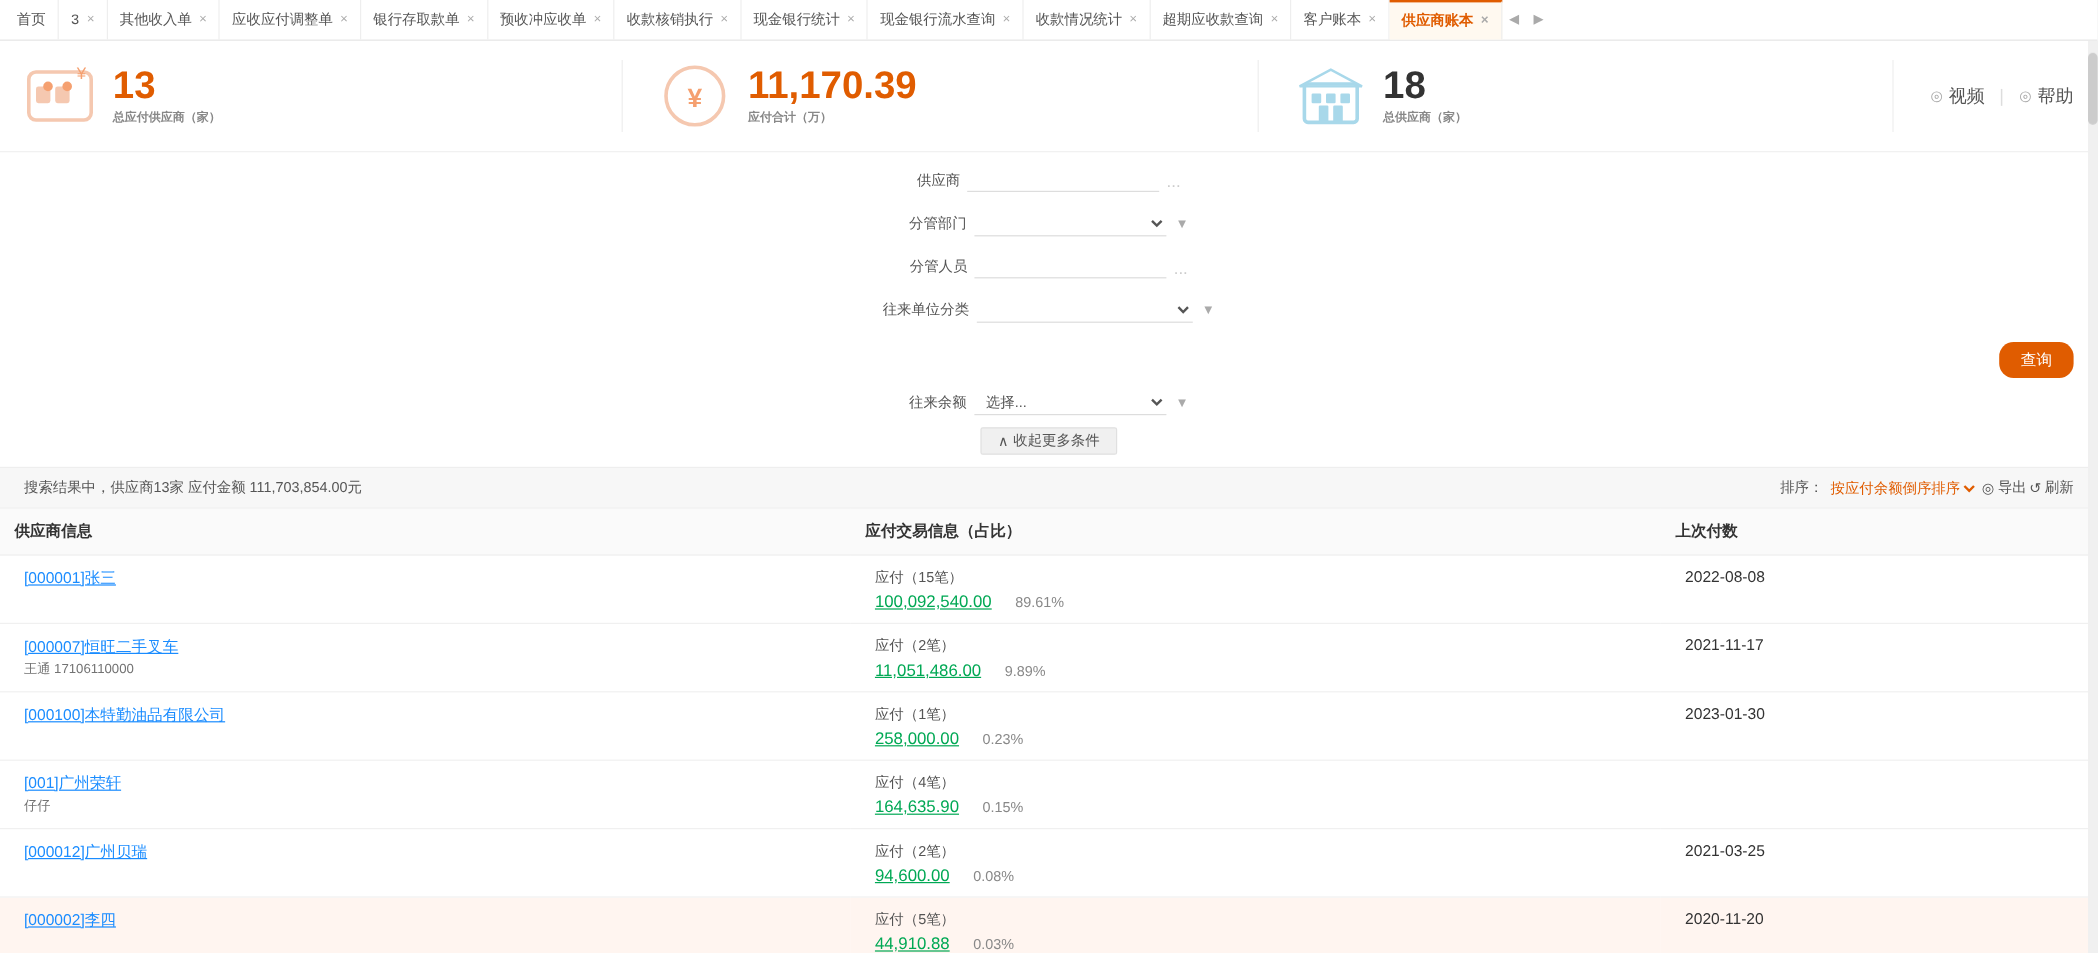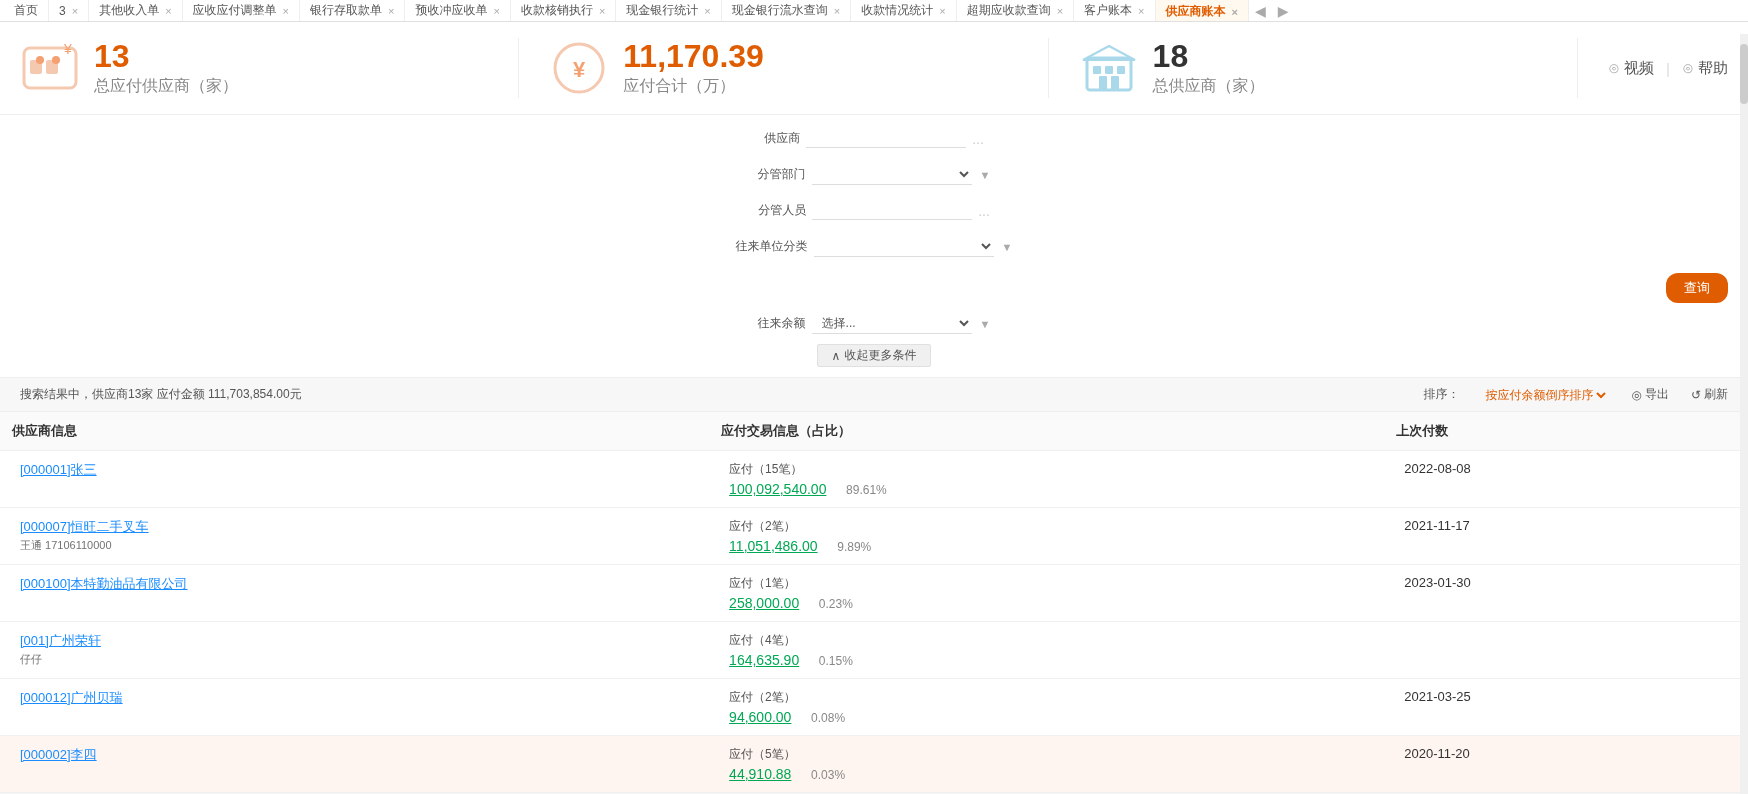--- a/index.html
+++ b/index.html
@@ -4,23 +4,24 @@
   <style>
     * { box-sizing: border-box; margin: 0; padding: 0; }
     body { font-family: 'Microsoft YaHei', Arial, sans-serif; font-size: 13px; background: #f5f5f5; color: #333; overflow-x: hidden; }
 
     
     .top-nav {
       display: flex;
       align-items: center;
       background: #fff;
       border-bottom: 1px solid #e0e0e0;
-      height: 22px;
+      height: 34px;
       overflow: hidden;
       padding: 0 4px;
+      font-family: Liberation Mono, monospace;
     }
     .nav-tab {
       display: flex;
       align-items: center;
       padding: 0 10px;
       height: 34px;
       font-size: 12px;
       color: #555;
       white-space: nowrap;
       cursor: pointer;
@@ -51,21 +52,21 @@
     .summary-icon {
       width: 60px;
       height: 60px;
       margin-right: 14px;
       display: flex;
       align-items: center;
       justify-content: center;
       flex-shrink: 0;
     }
     .summary-text .big-num { font-size: 32px; font-weight: bold; color: #e05c00; line-height: 1; }
-    .summary-text .label { font-size: 16px; color: #888; margin-top: 4px; }
+    .summary-text .label { font-size: 10px; color: #888; margin-top: 4px; font-weight: bold; }
     .header-actions {
       display: flex;
       align-items: center;
       font-size: 15px;
       color: #555;
       gap: 12px;
       flex-shrink: 0;
     }
     .header-actions span { cursor: pointer; }
 
@@ -144,21 +145,21 @@
     .result-bar {
       display: flex;
       align-items: center;
       justify-content: space-between;
       padding: 8px 20px;
       background: #f7f7f7;
       border-bottom: 1px solid #eee;
       font-size: 12px;
       color: #555;
     }
-    .result-bar .right-actions { display: flex; align-items: center; gap: 22px; }
+    .result-bar .right-actions { display: flex; align-items: center; gap: 2px; }
     .result-bar .sort-label { color: #555; }
     .result-bar .sort-select { font-size: 12px; color: #e05c00; cursor: pointer; background: none; border: none; outline: none; }
     .result-bar .action-btn { font-size: 12px; color: #555; cursor: pointer; display: flex; align-items: center; gap: 3px; }
 
     
     .table-container { background: #fff; }
     .data-table { width: 100%; border-collapse: collapse; }
     .data-table thead tr { background: #fafafa; border-bottom: 1px solid #eee; }
     .data-table th { padding: 10px 12px; text-align: left; font-weight: 600; font-size: 13px; color: #333; }
     .data-table tbody tr { border-bottom: 1px solid #f0f0f0; }

